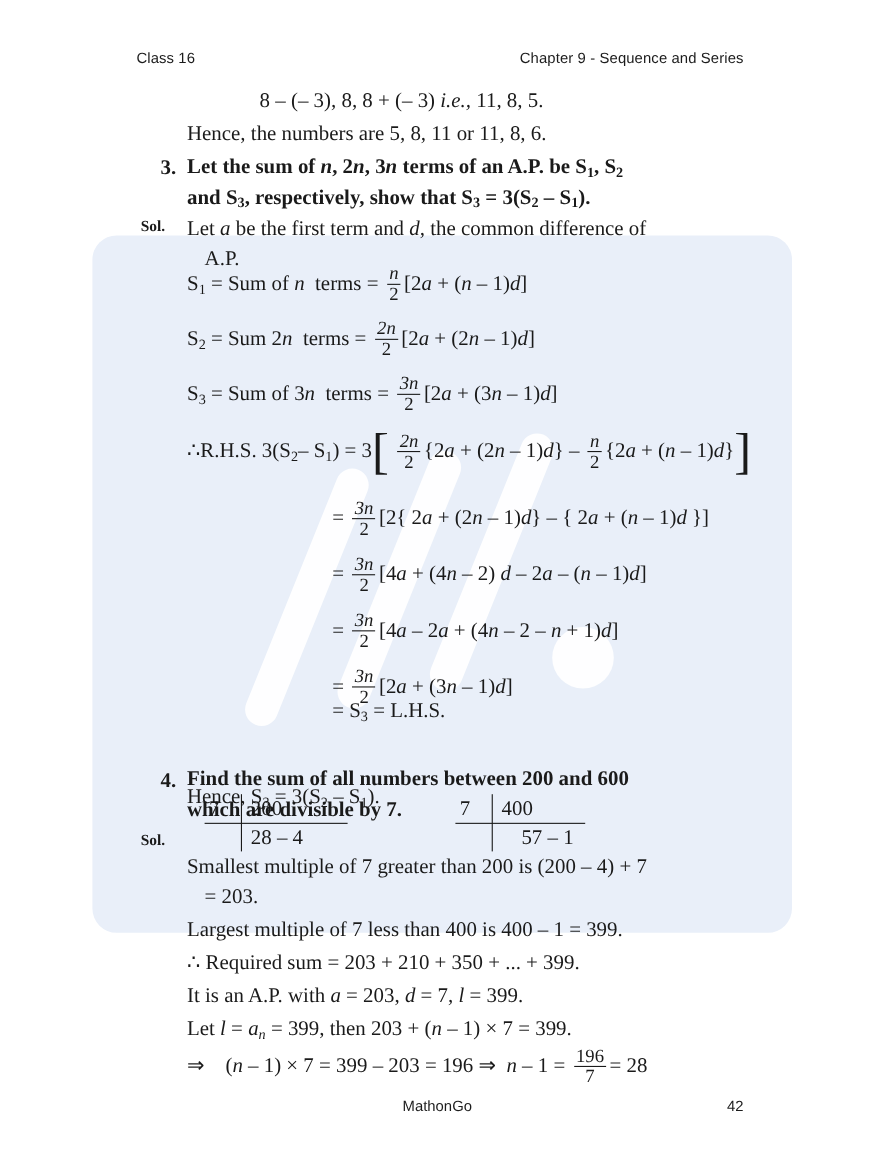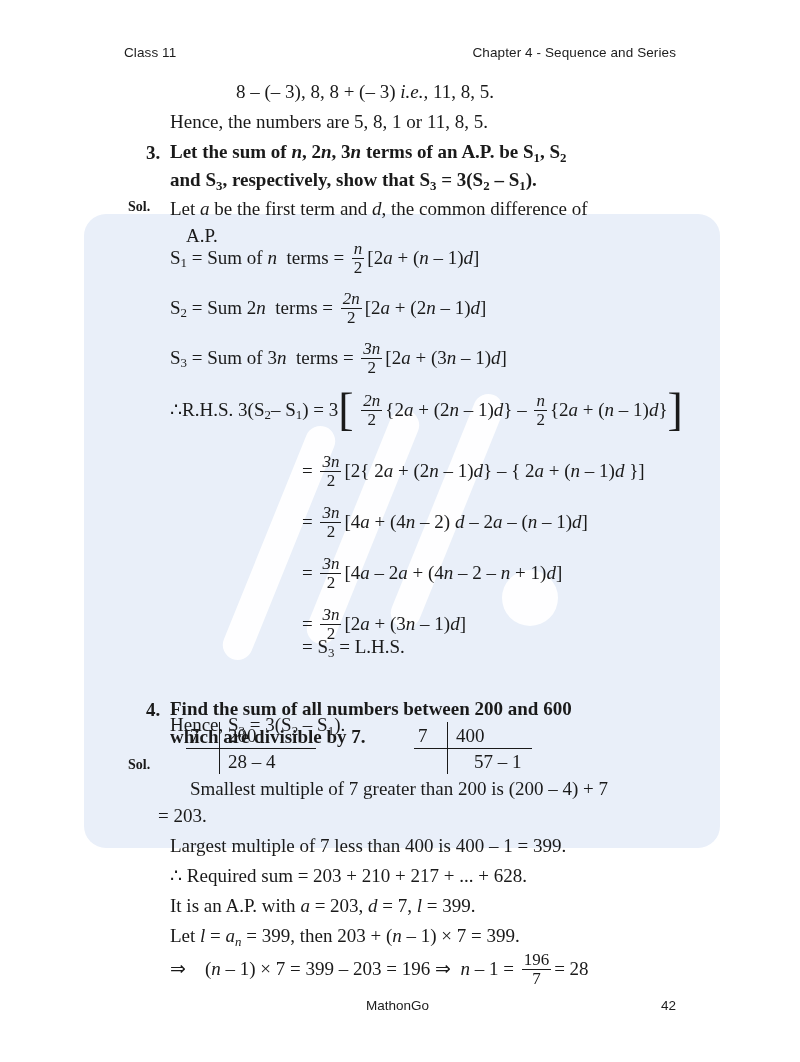--- a/index.html
+++ b/index.html
@@ -76,40 +76,40 @@
   .divblk .hl  { position:absolute; height:0; border-top:1.4px solid #1a1a1a; }
   .divblk .vl  { position:absolute; width:0; border-left:1.4px solid #1a1a1a; }
   .divblk .dv  { position:absolute; white-space:nowrap; }
 </style>
 </head>
 <body>
 
 <div id="page">
 
   <div class="runhead">
-    <span>Class 11</span>
-    <span>Chapter 4 - Sequence and Series</span>
+    <span>Class 16</span>
+    <span>Chapter 9 - Sequence and Series</span>
   </div>
 
   <div id="hl"></div>
 
   <div id="wm">
     <div class="bar b1"></div>
     <div class="bar b2"></div>
     <div class="bar b3"></div>
     <div class="dot"></div>
   </div>
 
   <div id="content">
 
     <div class="ln" style="left:236px; top:82px;font-family:Liberation Serif, serif;">
       8 – (– 3), 8, 8 + (– 3) <span class="it">i.e.,</span> 11, 8, 5.
     </div>
 
-    <div class="ln" style="left:170px; top:112px;">Hence, the numbers are 5, 8, 1 or 11, 8, 5.</div>
+    <div class="ln" style="left:170px; top:112px;">Hence, the numbers are 5, 8, 11 or 11, 8, 6.</div>
 
     <div class="qnum" style="left:146px; top:142px;">3.</div>
 
     <div class="ln b" style="left:170px; top:142px;">
       Let the sum of <span class="it">n</span>, 2<span class="it">n</span>, 3<span class="it">n</span> terms of an A.P. be S<sub>1</sub>, S<sub>2</sub>
     </div>
     <div class="ln b" style="left:170px; top:170px;">
       and S<sub>3</sub>, respectively, show that S<sub>3</sub> = 3(S<sub>2</sub> – S<sub>1</sub>).
     </div>
 
@@ -201,24 +201,24 @@
     </div>
 
     <div class="divblk" style="left:414px; top:722px; width:118px; height:52px;">
       <div class="dv" style="left:4px;  top:3px;">7</div>
       <div class="dv" style="left:42px; top:3px;">400</div>
       <div class="vl" style="left:33px; top:0px; height:52px;"></div>
       <div class="hl" style="left:0px; top:26px; width:118px;"></div>
       <div class="dv" style="left:48px; top:29px;margin-left:12px;">57 – 1</div>
     </div>
 
-    <div class="ln" style="left:170px; top:779px;margin-left:20px;">Smallest multiple of 7 greater than 200 is (200 – 4) + 7</div>
-    <div class="ln" style="left:158px; top:806px;text-align:right;">= 203.</div>
+    <div class="ln" style="left:170px; top:779px;">Smallest multiple of 7 greater than 200 is (200 – 4) + 7</div>
+    <div class="ln" style="left:186px; top:806px;text-align:right;">= 203.</div>
     <div class="ln" style="left:170px; top:836px;">Largest multiple of 7 less than 400 is 400 – 1 = 399.</div>
-    <div class="ln" style="left:170px; top:866px;">∴    Required sum = 203 + 210 + 217 + ... + 628.</div>
+    <div class="ln" style="left:170px; top:866px;">∴    Required sum = 203 + 210 + 350 + ... + 399.</div>
 
     <div class="ln" style="left:170px; top:896px;">
       It is an A.P. with <span class="it">a</span> = 203, <span class="it">d</span> = 7, <span class="it">l</span> = 399.
     </div>
     <div class="ln" style="left:170px; top:926px;">
       Let <span class="it">l</span> = <span class="it">a</span><sub class="it">n</sub> = 399, then 203 + (<span class="it">n</span> – 1) × 7 = 399.
     </div>
     <div class="ln" style="left:170px; top:952px;">
       ⇒&nbsp;&nbsp;&nbsp; (<span class="it">n</span> – 1) × 7 = 399 – 203 = 196 ⇒&nbsp; <span class="it">n</span> – 1 =
       <span class="fr">

